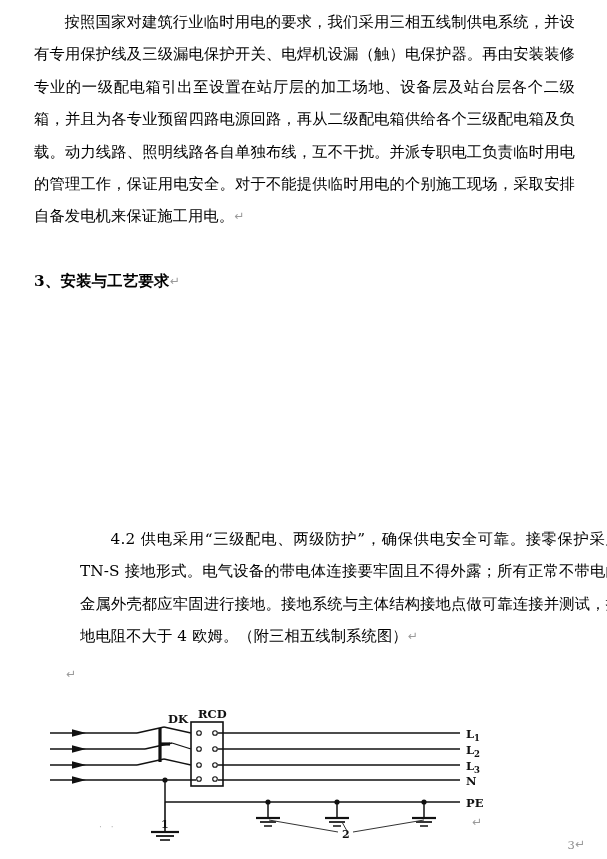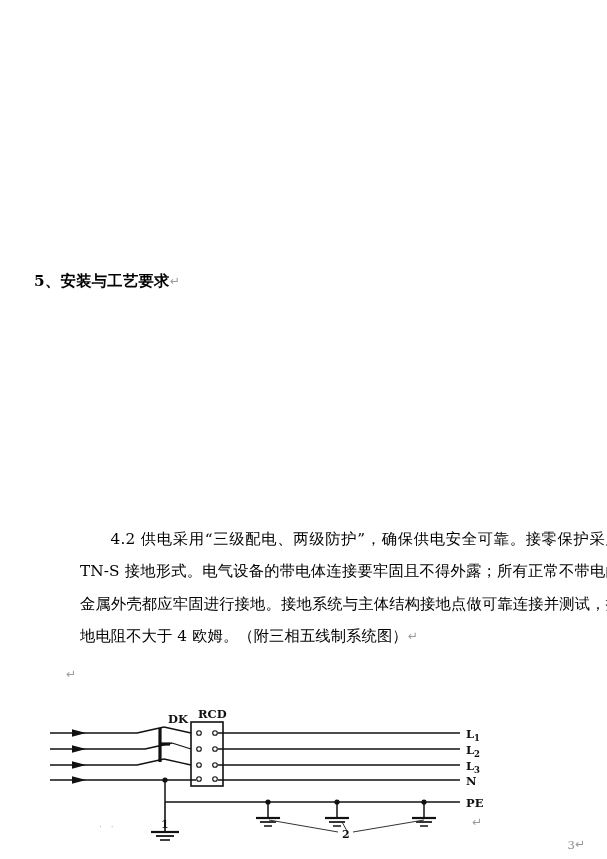--- a/index.html
+++ b/index.html
@@ -106,22 +106,23 @@
   svg text {
     font-family: "DejaVu Serif", "Liberation Serif", serif;
     fill: #111;
   }
 </style>
 </head>
 <body>
 
 <div class="page">
 
-
-  <div class="heading" style="top:265px;"><span>5、安装与工艺要求</span><span class="pilcrow">↵</span></div>
+  <div class="body-text indent" style="top:6px;"><span>按照国家对建筑行业临时用电的要求，我们采用三相五线制供电系统，并设有专用保护线及三级漏电保护开关、电焊机设漏（触）电保护器。再由安装装修专业的一级配电箱引出至设置在站厅层的加工场地、设备层及站台层各个二级箱，并且为各专业预留四路电源回路，再从二级配电箱供给各个三级配电箱及负载。动力线路、照明线路各自单独布线，互不干扰。并派专职电工负责临时用电的管理工作，保证用电安全。对于不能提供临时用电的个别施工现场，采取安排自备发电机来保证施工用电。</span><span class="pilcrow">↵</span></div>
+
+  <div class="heading" style="top:265px;"><span>3、安装与工艺要求</span><span class="pilcrow">↵</span></div>
 
 
   <div class="body-text indent" style="top:523px;margin-left:46px;"><span>4.2 供电采用“三级配电、两级防护”，确保供电安全可靠。接零保护采用 TN-S 接地形式。电气设备的带电体连接要牢固且不得外露；所有正常不带电的金属外壳都应牢固进行接地。接地系统与主体结构接地点做可靠连接并测试，接地电阻不大于 4 欧姆。（附三相五线制系统图）</span><span class="pilcrow">↵</span></div>
 
   <div class="empty-para" style="top:667px;">↵</div>
 
   <div class="diagram-wrap">
     <svg width="607" height="199" viewBox="0 0 607 199">
 
       <g stroke="#111" stroke-width="1.6" fill="none">

